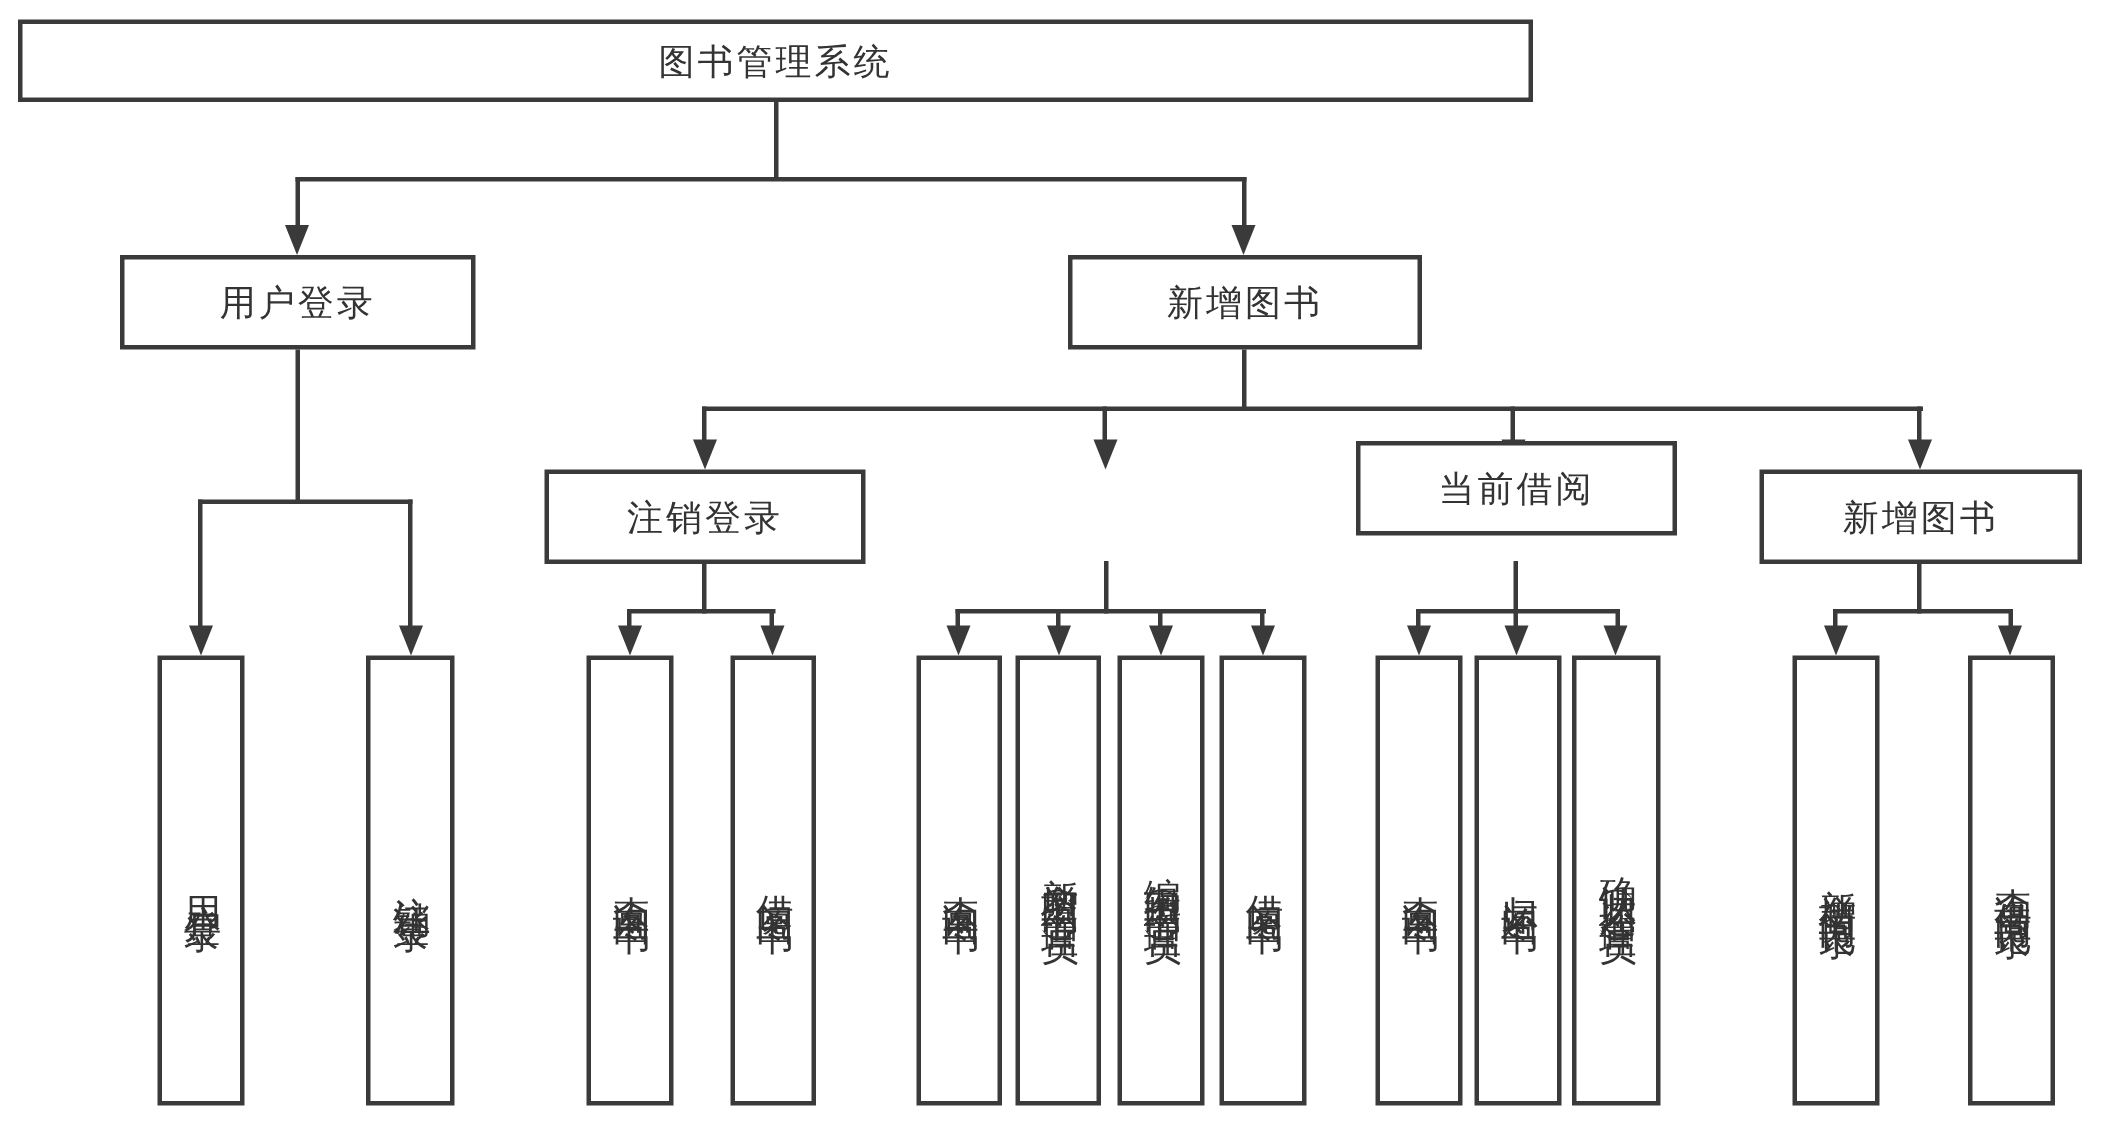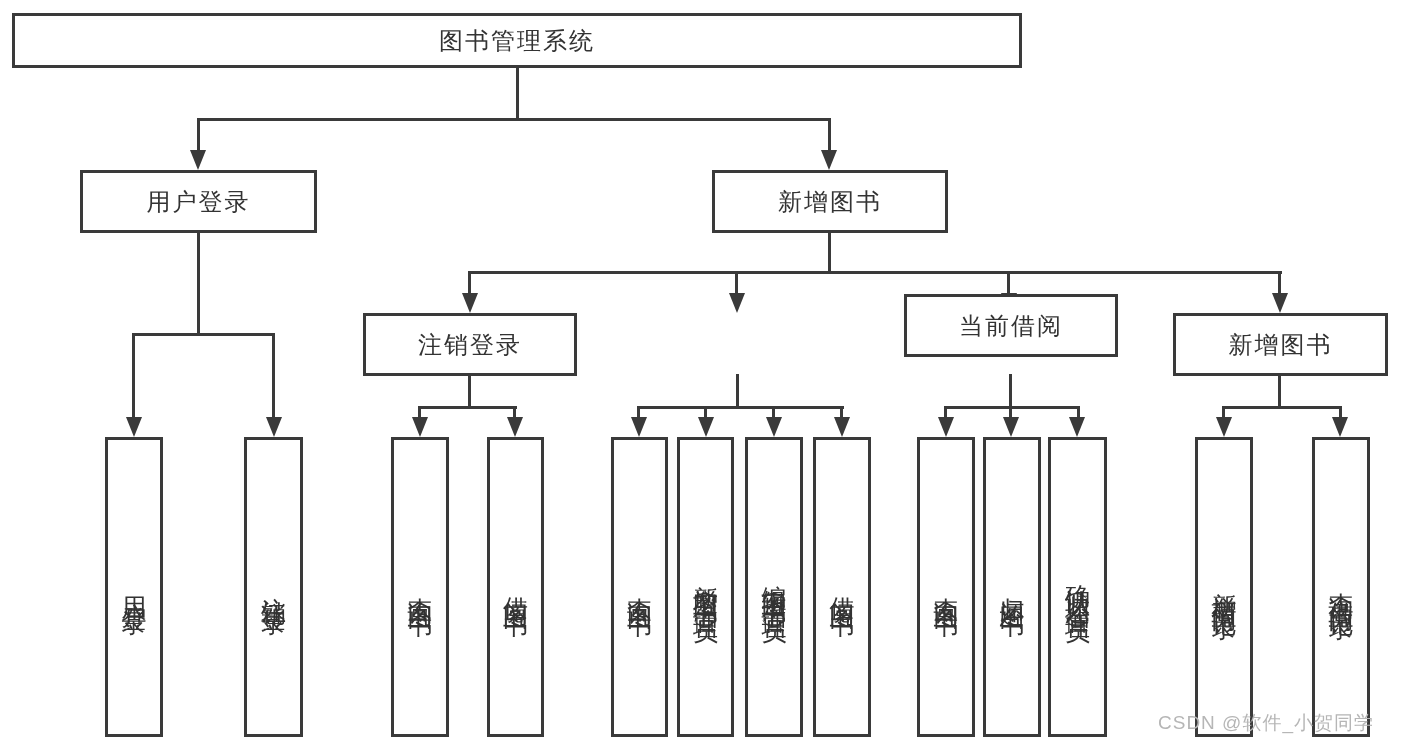--- a/index.html
+++ b/index.html
@@ -114,15 +114,14 @@
   <div class="vl" style="left:1077px;top:406px;height:15px"></div>
   <div class="ar" style="left:1069px;top:417px"></div>
 
   <div class="vl" style="left:1278px;top:374px;height:35px"></div>
   <div class="hl" style="left:1222px;top:406px;width:120px"></div>
   <div class="vl" style="left:1222px;top:406px;height:15px"></div>
   <div class="ar" style="left:1216px;top:417px"></div>
   <div class="vl" style="left:1339px;top:406px;height:15px"></div>
   <div class="ar" style="left:1332px;top:417px"></div>
 
-  <div class="watermark">CSDN @软件_小贺同学</div>
 
 </div>
 
 </body></html>

